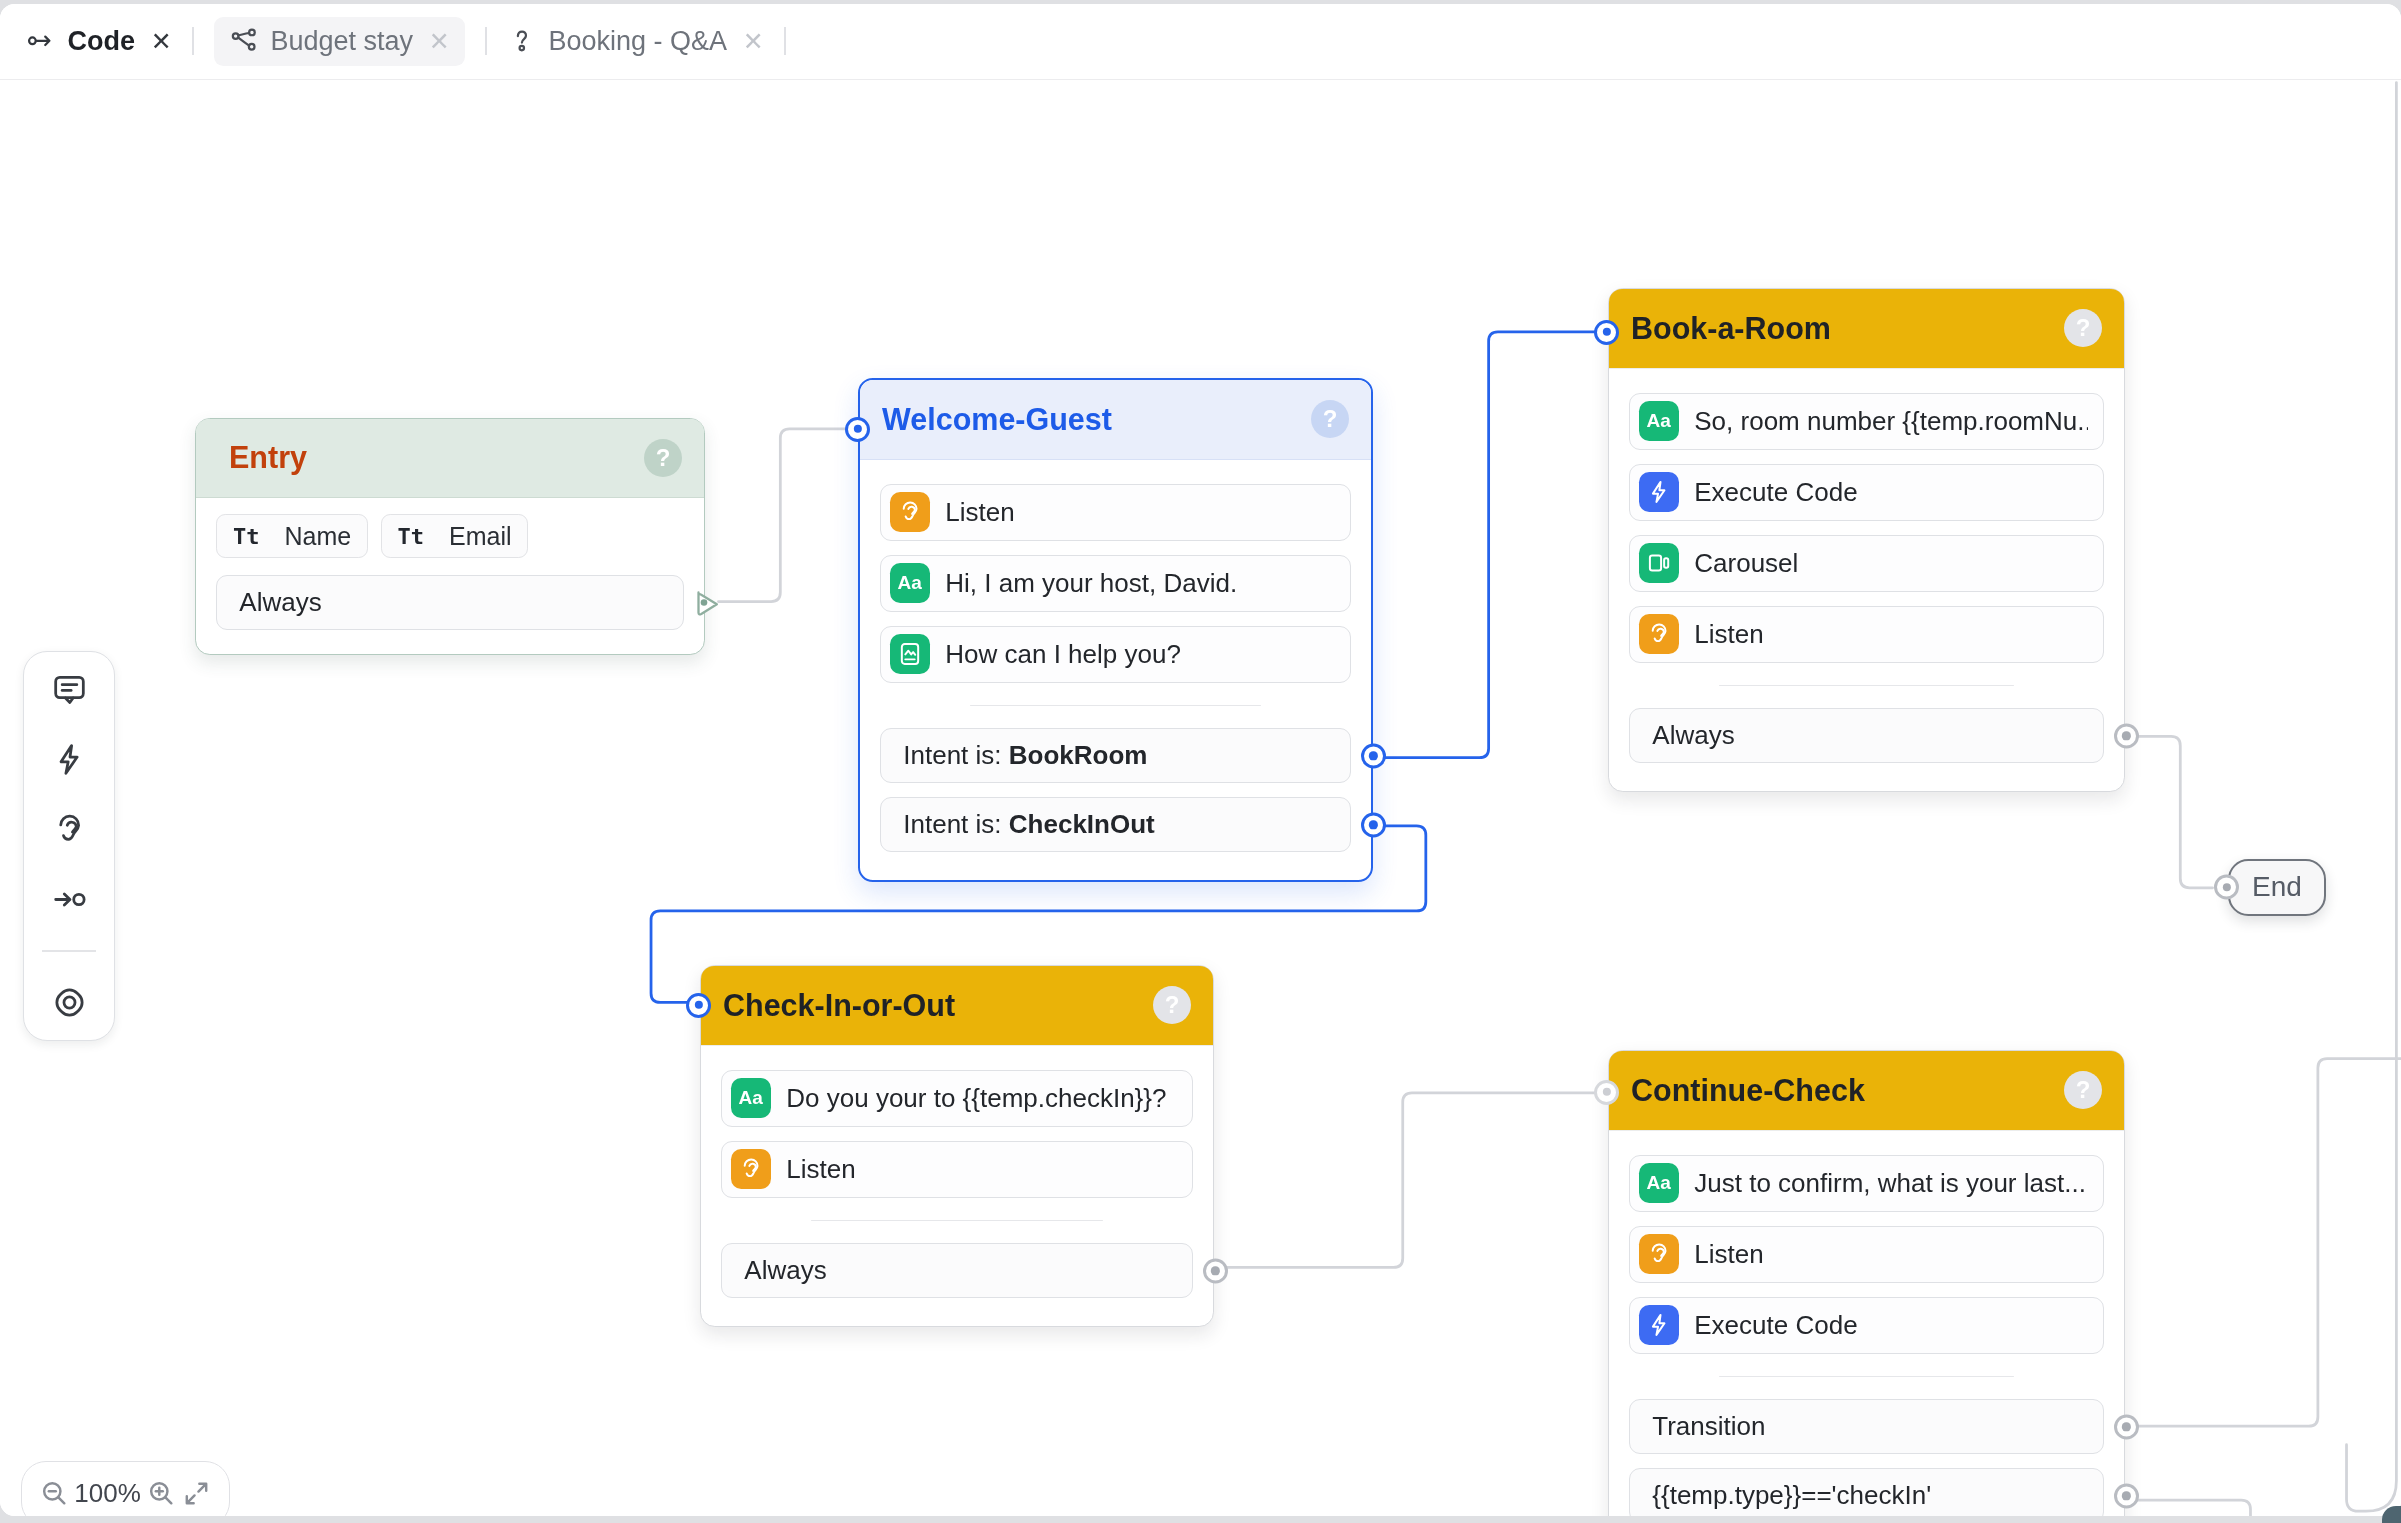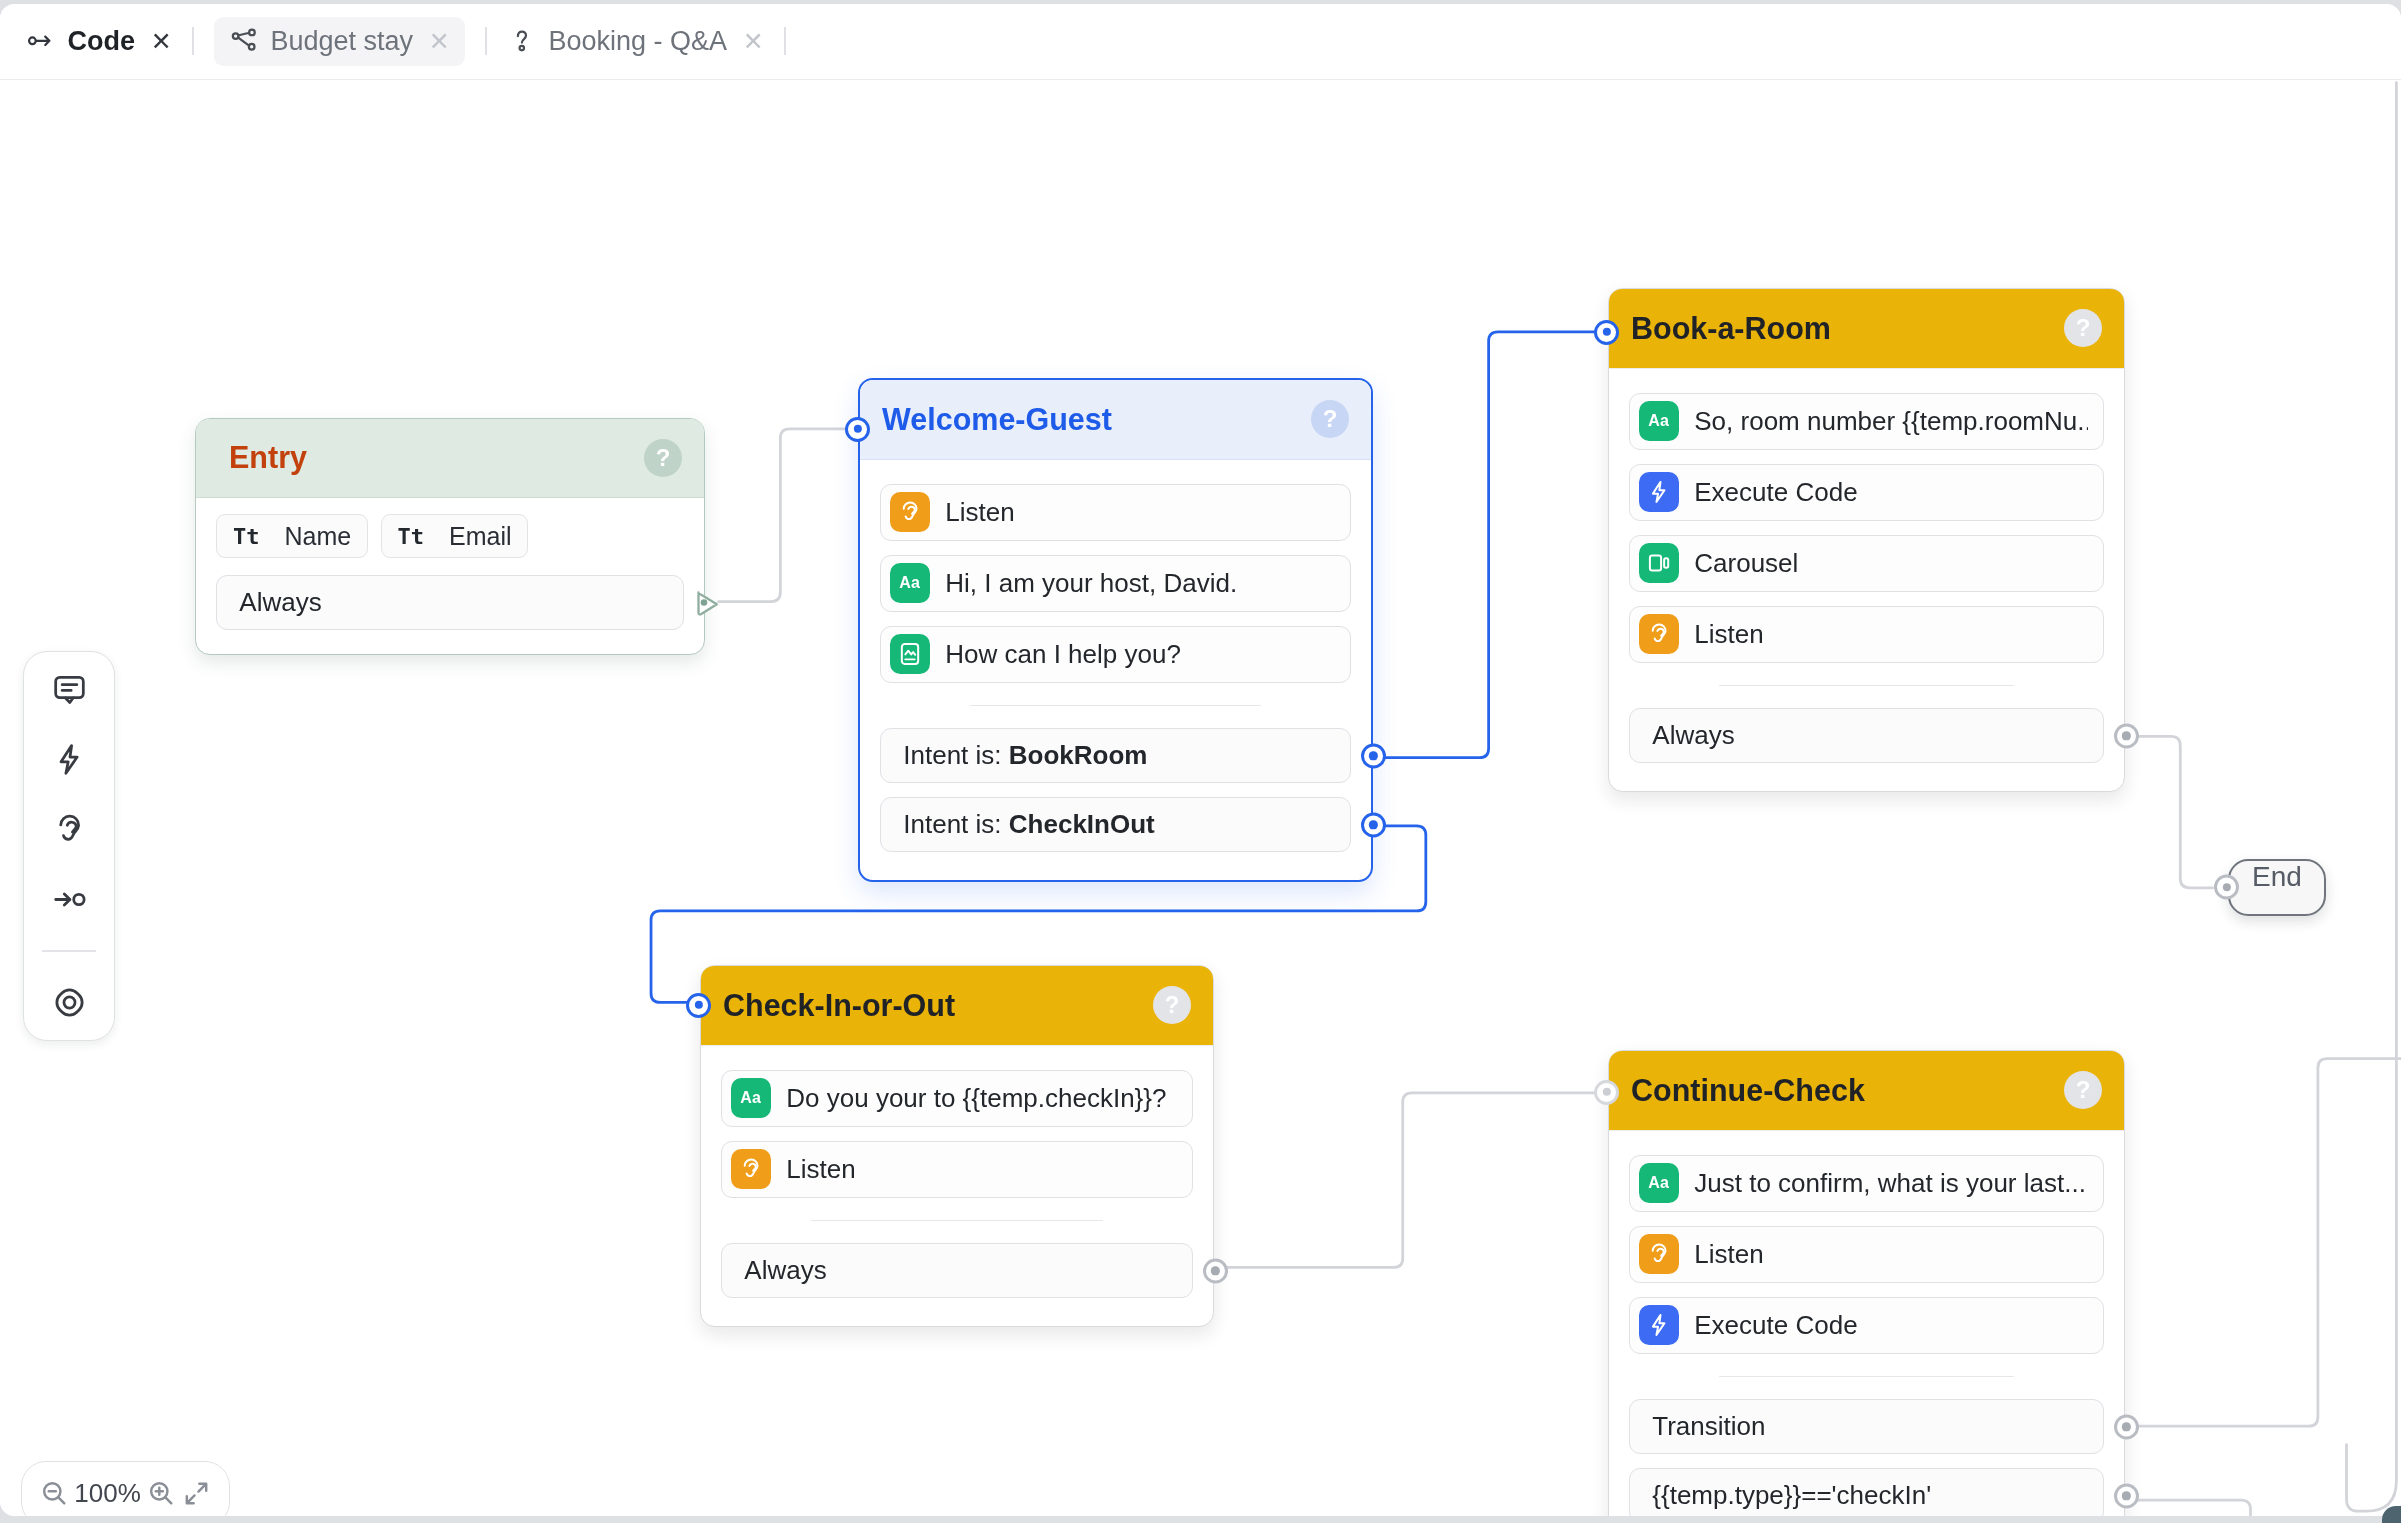--- a/index.html
+++ b/index.html
@@ -56,21 +56,21 @@
     box-sizing:border-box;
   }
   .step:last-child{margin-bottom:0;}
   .step-label{font-size:26px;color:#23262b;white-space:nowrap;overflow:hidden;}
   .sicon{width:40px;height:40px;border-radius:10.2px;flex:none;display:flex;align-items:center;justify-content:center;}
   .sicon svg{width:28px;height:28px;}
   .sicon svg *{stroke:#fff;stroke-width:1.7;fill:none;stroke-linecap:round;stroke-linejoin:round;}
   .sicon.green{background:#16b877;}
   .sicon.orange{background:#f09e1a;}
   .sicon.blue{background:#3d6bf3;}
-  .sicon .aa{font-size:16px;font-weight:700;color:#fff;font-family:"Liberation Sans",sans-serif;}
+  .sicon .aa{font-size:19px;font-weight:700;color:#fff;font-family:"Liberation Sans",sans-serif;}
   .divider{height:1.8px;background:#e6e7ea;width:62%;margin:22px auto;border-radius:0.9px;}
   .port-row{
     position:relative;height:55px;border:1.8px solid #dfe1e5;border-radius:11px;background:#fbfbfc;
     display:flex;align-items:center;padding:0 22px;margin-bottom:14px;font-size:26px;color:#23262b;
     box-sizing:border-box;white-space:nowrap;
   }
   .port-row:last-child{margin-bottom:0;}
   .port-row b{font-weight:700;}
   
   .pc{width:25px;height:25px;border-radius:50%;background:#fff;border:3.2px solid #b9bcc2;
@@ -95,21 +95,21 @@
   .chip .tt{font-family:"DejaVu Sans Mono",monospace;font-weight:700;font-size:22px;color:#23272e;}
   .entry-arrow{position:absolute;right:-22px;width:33px;height:33px;z-index:6;}
   
   .node.selected{border:2.8px solid #2563eb;box-shadow:0 11px 26px rgba(37,99,235,.16);}
   .node.selected .node-header{background:#e9eefb;border-bottom:1.8px solid #d7e0f6;}
   .node.selected .node-title{color:#1d5be8;}
   .node.selected .help-badge{background:#c7d6f4;}
   
   .node.end{
     left:2228px;top:855px;width:98px;height:57px;border:2.8px solid #70757d;border-radius:20.3px;
-    background:#f7f7f8;display:flex;align-items:flex-start;justify-content:center;
+    background:#f7f7f8;display:flex;align-items:center;justify-content:center;
     box-shadow:0 5.5px 13px rgba(30,34,40,.14);
   }
   .end-label{font-size:28px;color:#565c66;}
   
   .toolbar{
     position:absolute;left:23px;top:647px;width:92px;padding:18.5px 0;background:#fff;
     border:1.8px solid #dfe1e5;border-radius:24px;box-shadow:0 3.7px 9.2px rgba(30,34,40,.08);
     display:flex;flex-direction:column;align-items:center;gap:31px;z-index:30;box-sizing:border-box;
   }
   .tbicon{width:39px;height:39px;cursor:pointer;}

